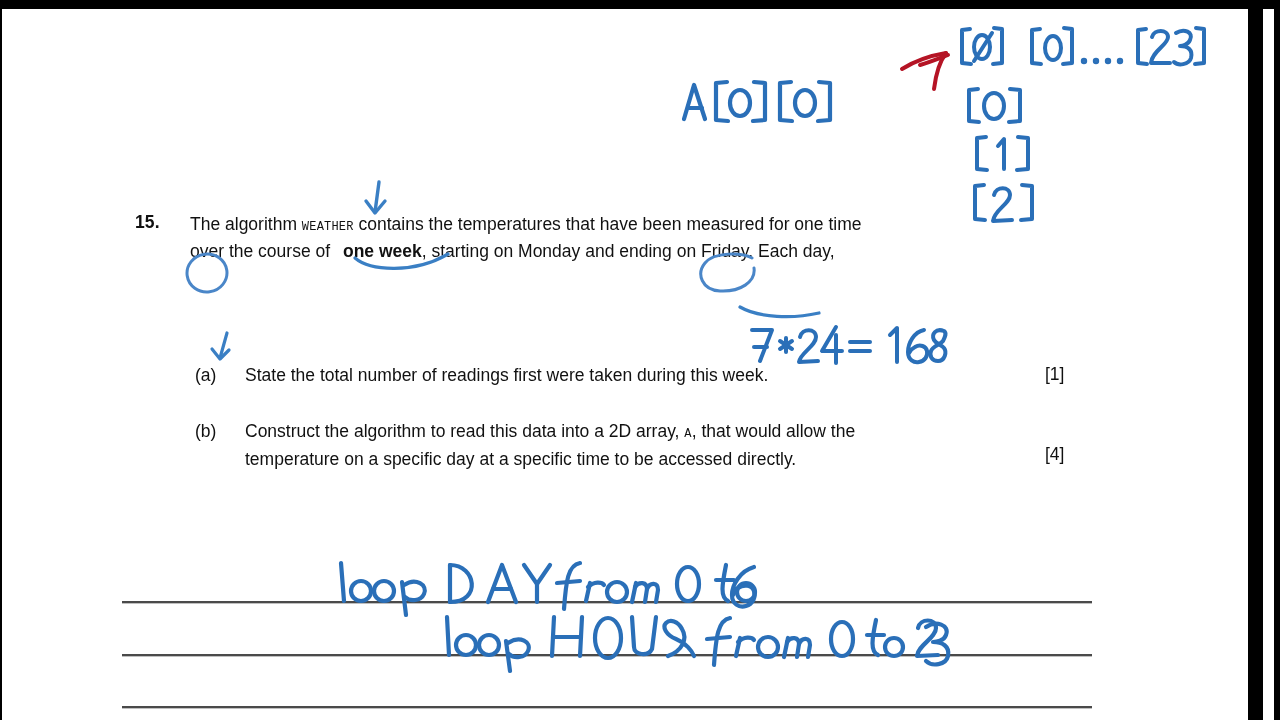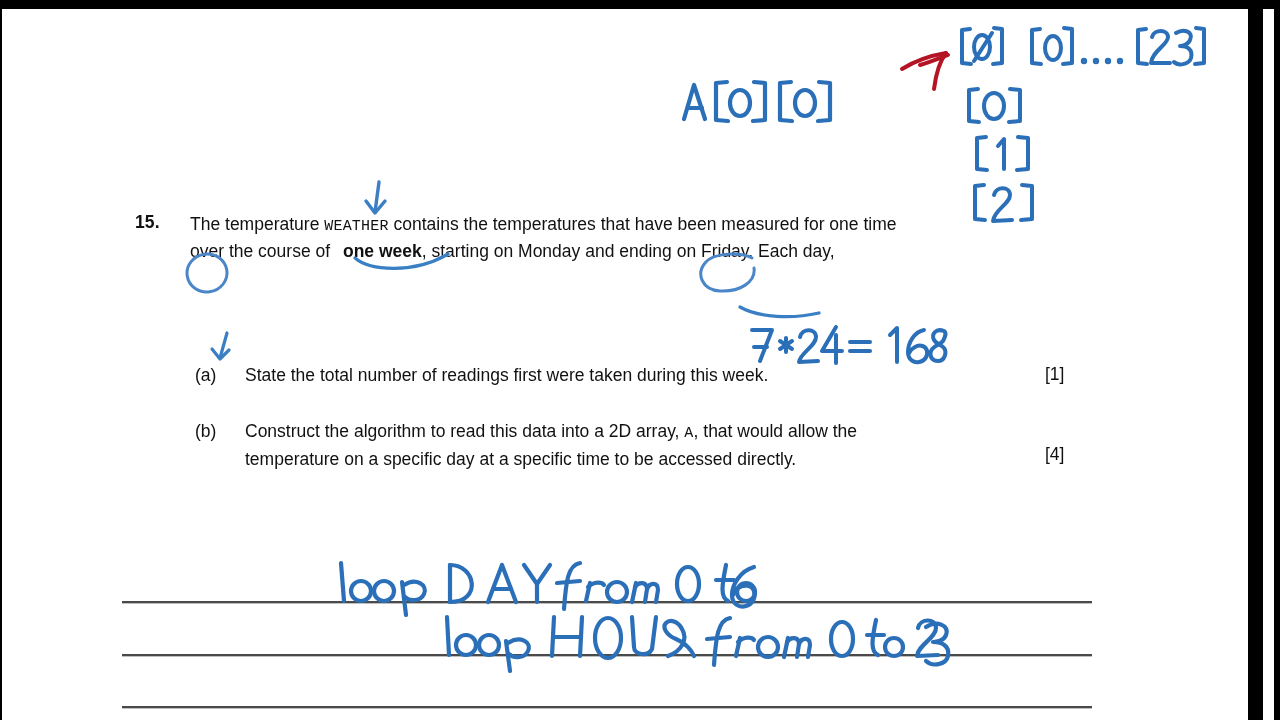--- a/index.html
+++ b/index.html
@@ -24,21 +24,21 @@
 
   
   .q-number{
     position:absolute;left:133px;top:203px;
     font-size:17.5px;font-weight:bold;color:#111;letter-spacing:.1px;
   }
   .stem{
     position:absolute;left:188px;top:203px;width:840px;
     font-size:17.5px;line-height:24.2px;color:#111;
   }
-  .mono{font-family:"Liberation Mono", monospace;font-size:15px;letter-spacing:.2px;}
+  .mono{font-family:"Liberation Mono", monospace;font-size:12px;letter-spacing:.2px;}
   .bold{font-weight:bold;margin-left:8px;}
 
   .part{position:absolute;font-size:17.5px;line-height:24.5px;color:#111;}
   .part .lbl{position:absolute;left:0;top:0;}
   .part .body{position:absolute;left:50px;top:0;width:760px;}
   .marks{position:absolute;font-size:17.5px;color:#111;}
 
   
   .rule{
     position:absolute;left:120px;width:970px;height:2px;
@@ -59,21 +59,21 @@
 <div id="top-bar"></div>
 <div id="left-hair"></div>
 <div id="right-bar"></div>
 <div id="far-right-edge"></div>
 
 <div id="page">
 
   <div class="q-number">15.</div>
 
   <div class="stem">
-    <span>The temperature </span><span class="mono">WEATHER</span><span> contains the temperatures that have been measured for one time</span><br>
+    <span>The algorithm </span><span class="mono">WEATHER</span><span> contains the temperatures that have been measured for one time</span><br>
     <span>over the course of </span><span class="bold">one week</span><span>, starting on Monday and ending on Friday.  Each day,</span><br>
     <br>
     <br>
   </div>
 
   <div class="part" style="left:193px;top:354px;width:860px;">
     <span class="lbl">(a)</span>
     <span class="body">State the total number of readings first were taken during this week.</span>
   </div>
   <div class="marks" style="left:1043px;top:355px;">[1]</div>

